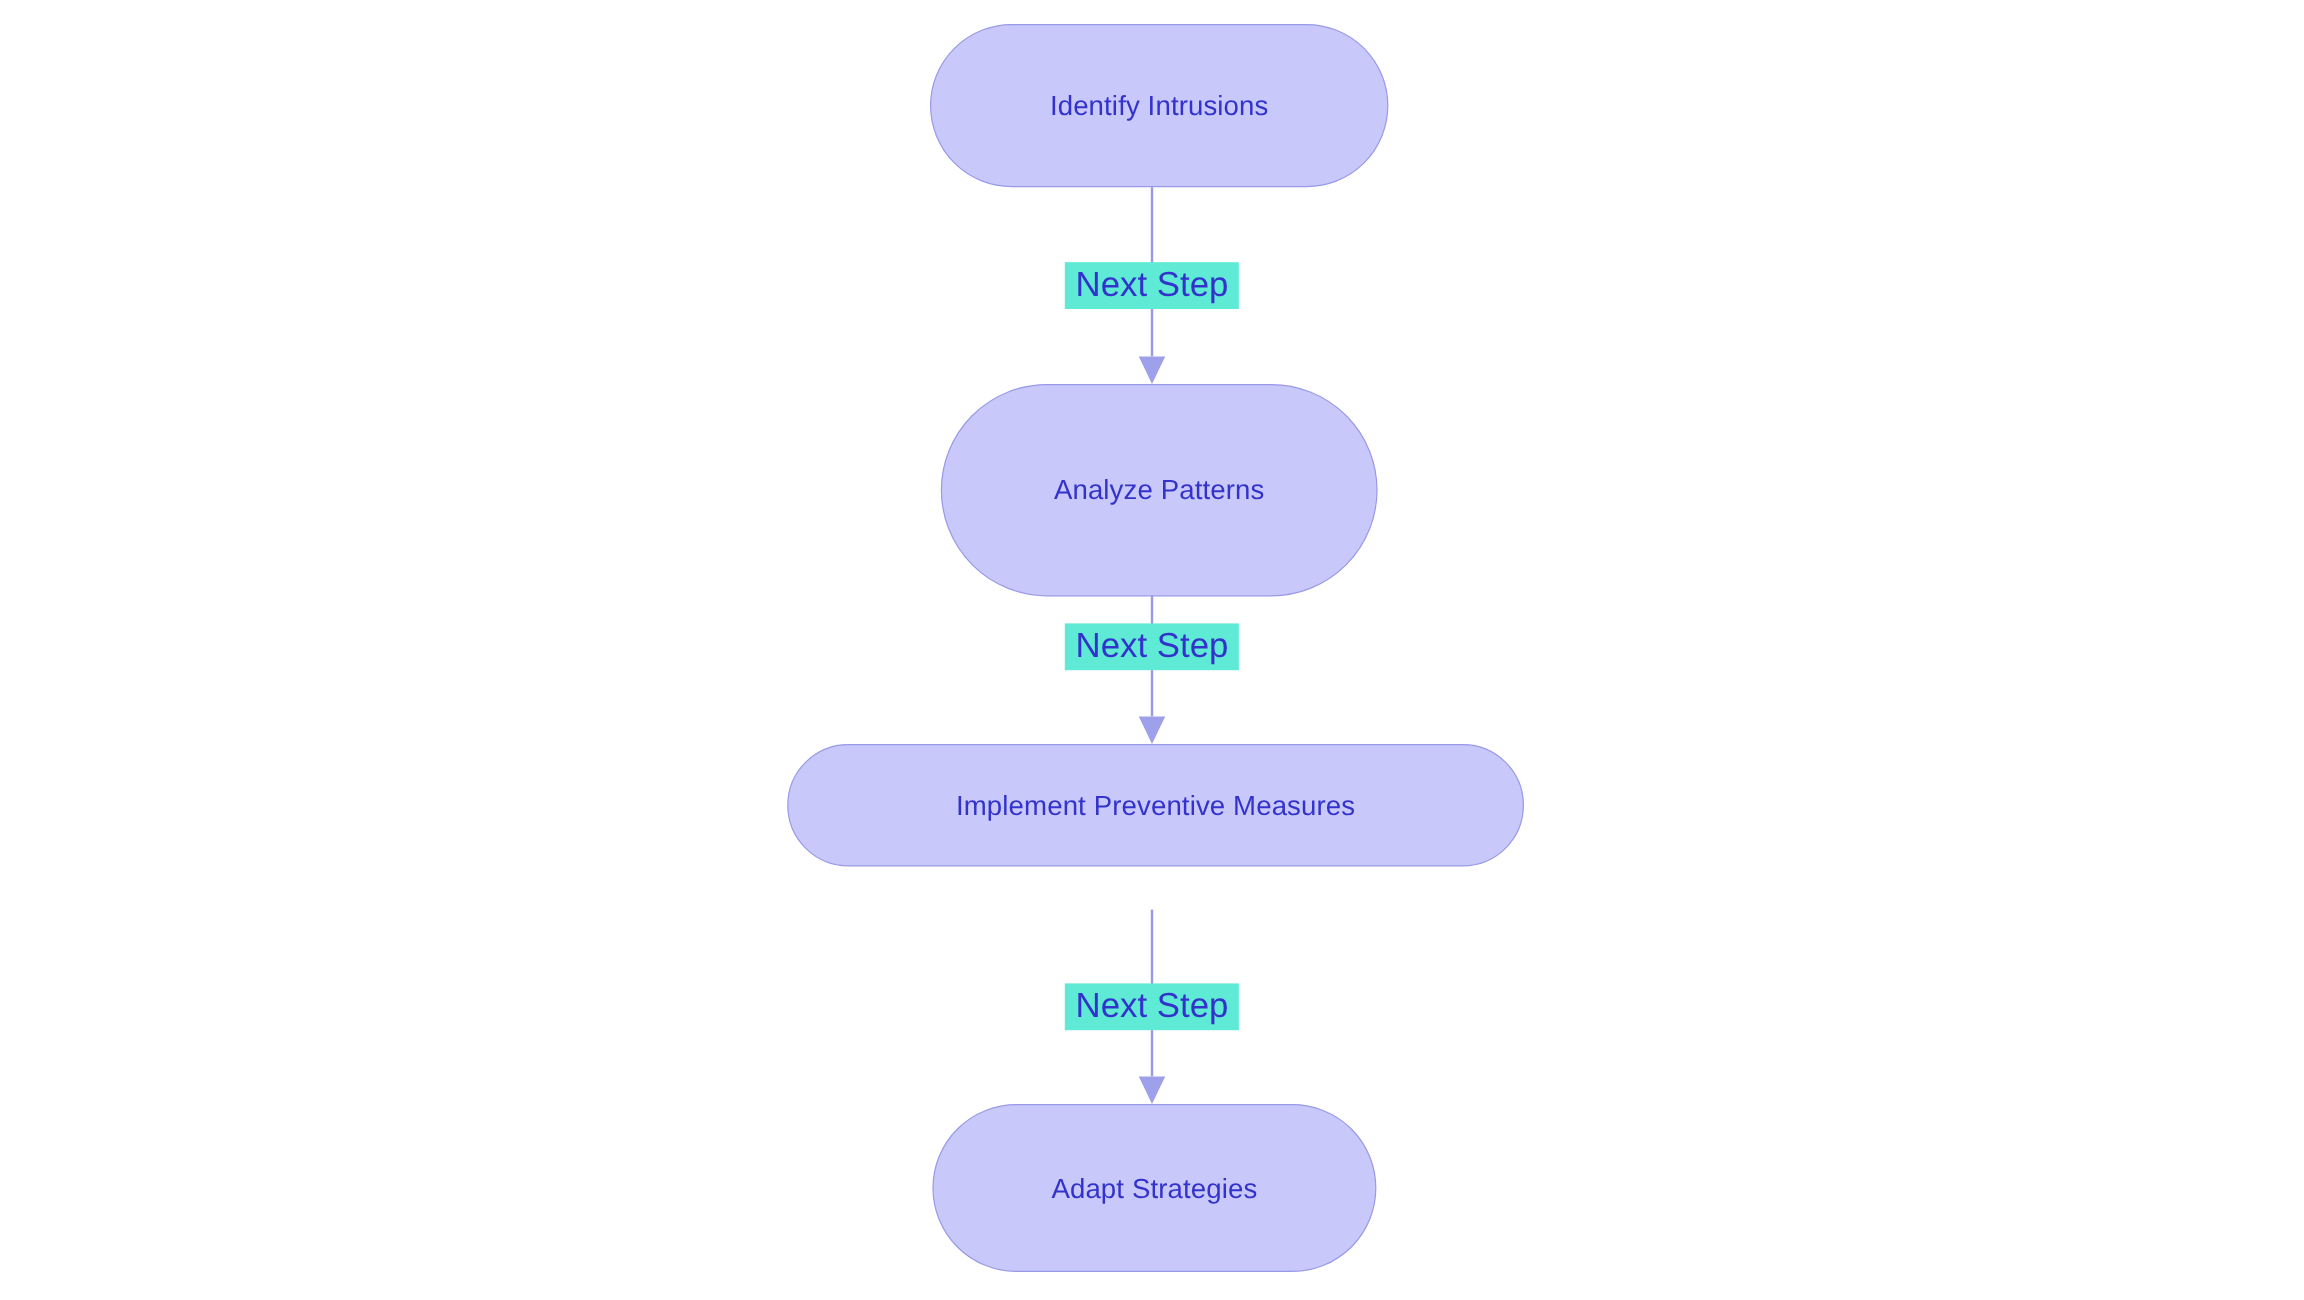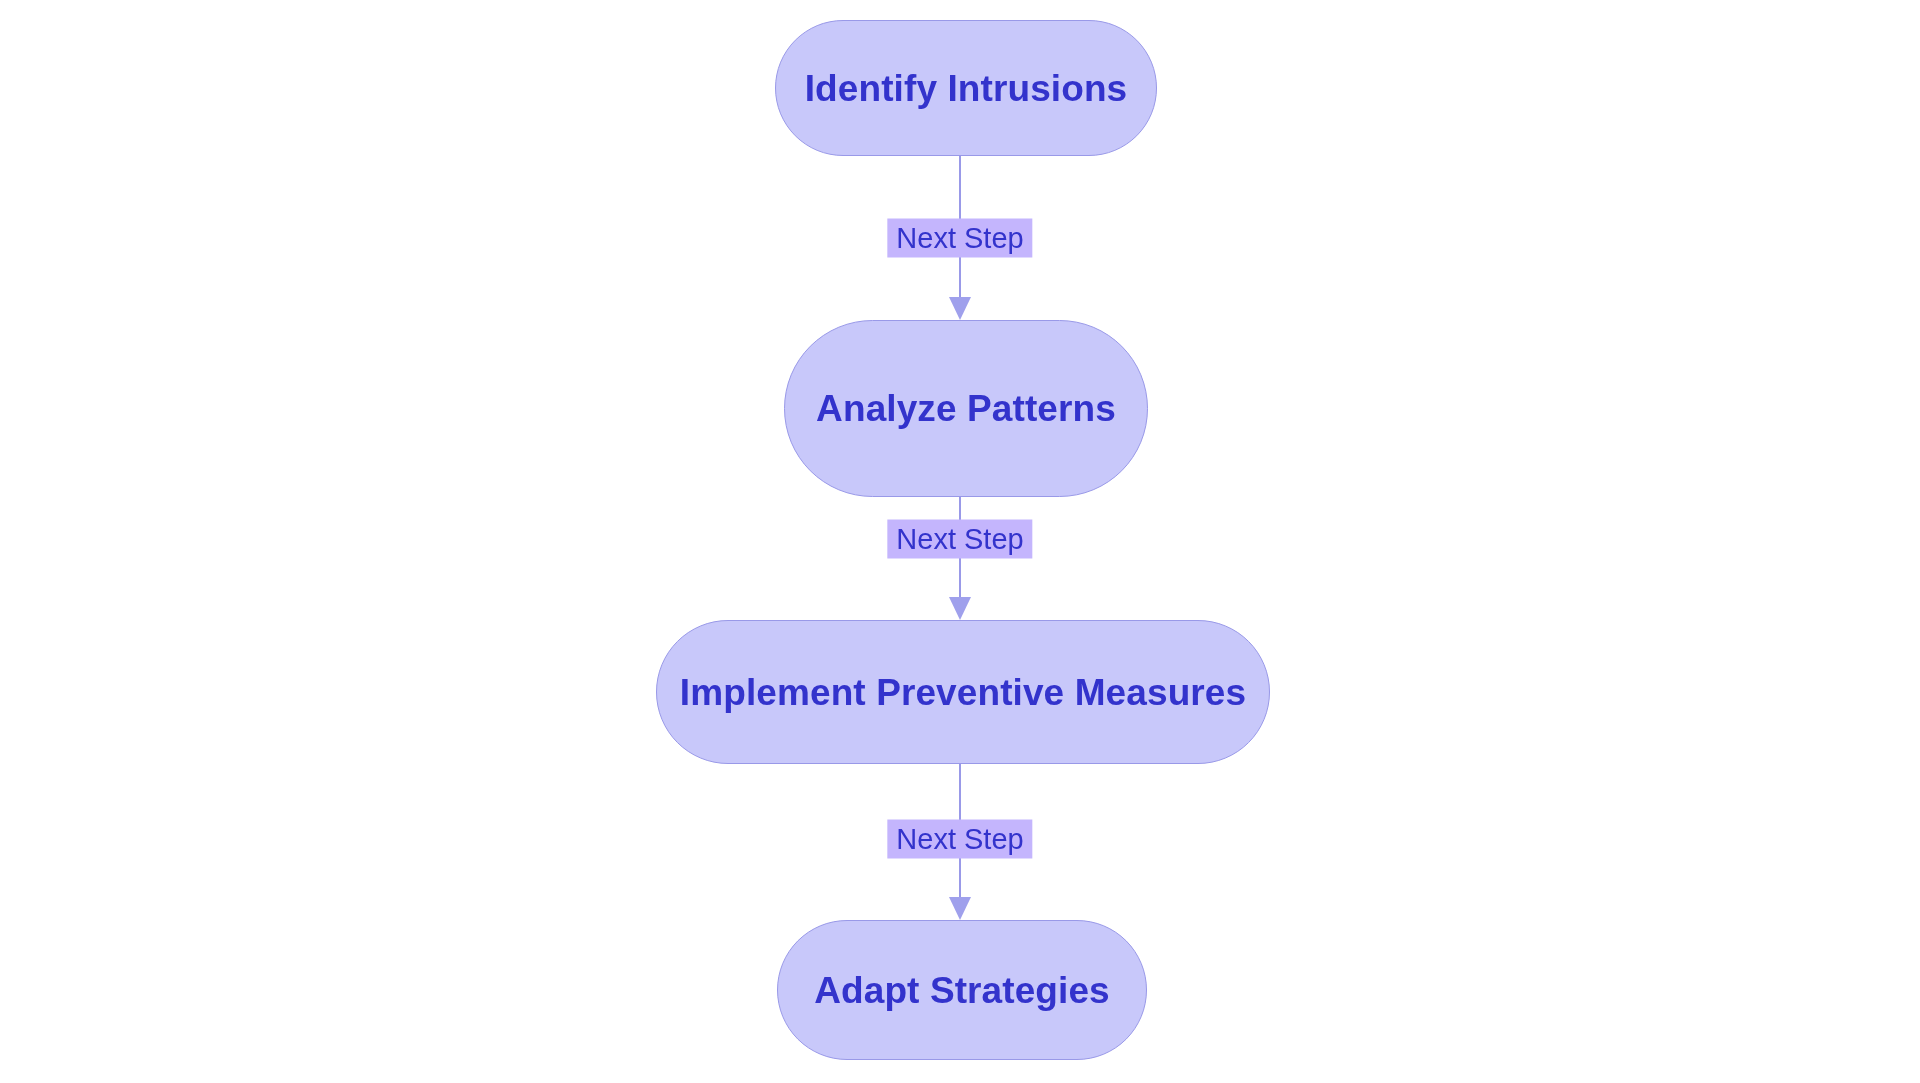--- a/index.html
+++ b/index.html
@@ -29,31 +29,31 @@
     display: flex;
     align-items: center;
     justify-content: center;
     background: #c8c8fa;
     border: 1.6px solid #9999e8;
     border-radius: 999px;
     z-index: 3;
   }
   .node-label {
     color: #3333cc;
-    font-size: 37px;
-    font-weight: 700;
+    font-size: 23px;
+    font-weight: 400;
     line-height: 1;
     letter-spacing: 0.1px;
     white-space: nowrap;
     user-select: none;
   }
 
   #node-0 { left: 775px; top: 20px;  width: 382px; height: 136px; }
   #node-1 { left: 784px; top: 320px; width: 364px; height: 177px; }
-  #node-2 { left: 656px; top: 620px; width: 614px; height: 144px; }
+  #node-2 { left: 656px; top: 620px; width: 614px; height: 102px; }
   #node-3 { left: 777px; top: 920px; width: 370px; height: 140px; }
 
   
   .edge {
     position: absolute;
     z-index: 1;
   }
   .edge-line {
     position: absolute;
     left: 0;
@@ -66,21 +66,21 @@
     left: -9.8px;
     width: 0;
     height: 0;
     border-left: 11px solid transparent;
     border-right: 11px solid transparent;
     border-top: 23px solid #9fa0ec;
   }
   .edge-label {
     position: absolute;
     transform: translate(-50%, -50%);
-    background: #c4b5fd;
+    background: #5eead4;
     color: #3333cc;
     font-size: 29px;
     line-height: 1;
     padding: 5px 9px;
     white-space: nowrap;
     z-index: 2;
     user-select: none;
   }
 
   

